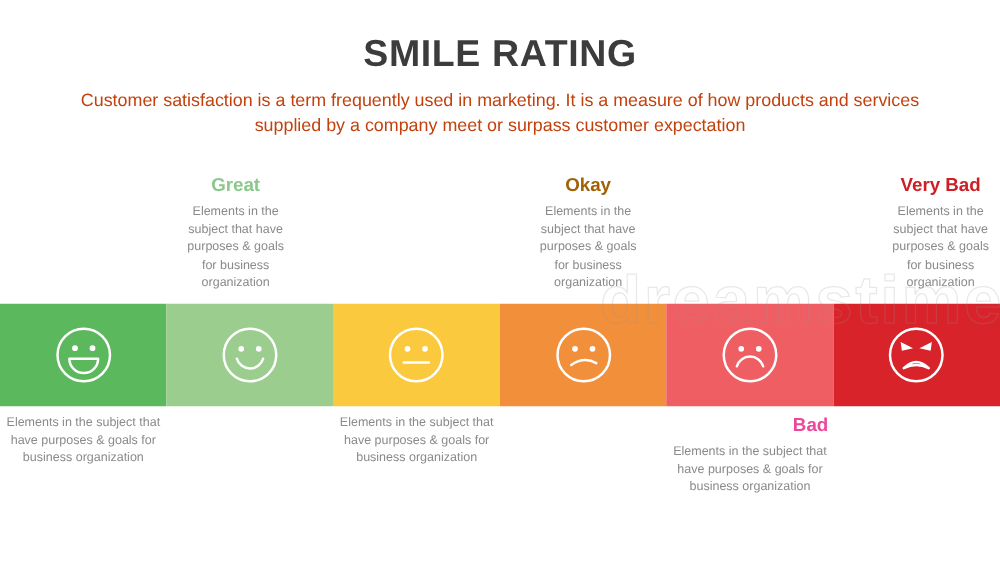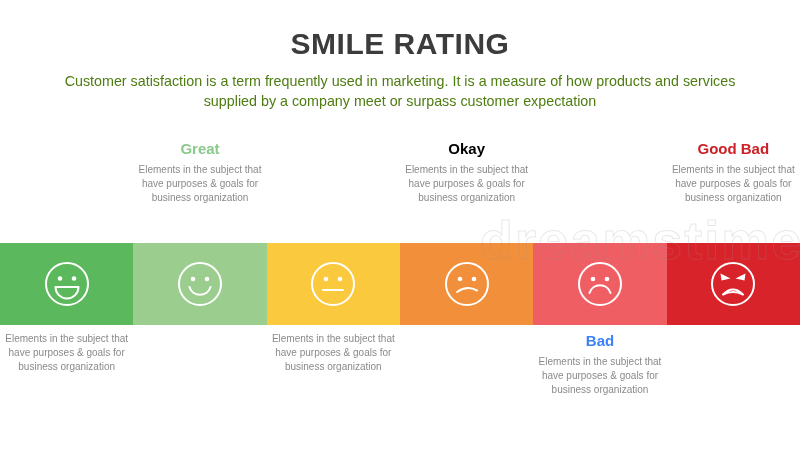--- a/index.html
+++ b/index.html
@@ -92,21 +92,21 @@
   .face-svg { display: block; }
 
   
   .callouts {
     position: absolute;
     left: 0;
     width: 800px;
     display: flex;
     z-index: 3;
   }
-  .callouts.top { top: 140px; }
+  .callouts.top { top: 140px; gap: 46px; }
   .callouts.bottom { top: 332px; }
 
   .col {
     flex: 1 1 0;
     text-align: center;
     padding: 0 4px;
     box-sizing: border-box;
   }
   .col.empty { visibility: hidden; }
 
@@ -123,37 +123,37 @@
     margin: 0;
   }
 </style>
 </head>
 <body>
 
 <div class="page">
 
   <div class="header">
     <div class="title" style="color: rgb(60, 60, 60);">SMILE RATING</div>
-    <div class="subtitle" style="color: #4d7c0f;">Customer satisfaction is a term frequently used in marketing. It is a measure of how products and services supplied by a company meet or surpass customer expectation</div>
+    <div class="subtitle" style="color: #c2410c;">Customer satisfaction is a term frequently used in marketing. It is a measure of how products and services supplied by a company meet or surpass customer expectation</div>
   </div>
 
   <div class="callouts top">
     <div class="col empty"></div>
     <div class="col">
       <div class="col-title" style="color: rgb(139, 201, 138);">Great</div>
       <div class="col-desc">Elements in the subject that have purposes &amp; goals for business organization</div>
     </div>
     <div class="col empty"></div>
     <div class="col">
-      <div class="col-title" style="color: #000000;">Okay</div>
-      <div class="col-desc">Elements in the subject that have purposes &amp; goals for business organization</div>
-    </div>
-    <div class="col empty"></div>
-    <div class="col">
-      <div class="col-title" style="color: rgb(204, 32, 38);">Good Bad</div>
+      <div class="col-title" style="color: #a16207;">Okay</div>
+      <div class="col-desc">Elements in the subject that have purposes &amp; goals for business organization</div>
+    </div>
+    <div class="col empty"></div>
+    <div class="col">
+      <div class="col-title" style="color: rgb(204, 32, 38);">Very Bad</div>
       <div class="col-desc">Elements in the subject that have purposes &amp; goals for business organization</div>
     </div>
   </div>
 
   <div class="watermark"><span>dreamstime</span><span class="wm-r">®</span></div>
 
   <div class="strip">
 
     <div class="band" style="background: rgb(92, 184, 92);">
       <svg class="face-svg" width="50" height="50" viewBox="0 0 50 50">
@@ -214,19 +214,19 @@
   <div class="callouts bottom">
     <div class="col">
       <div class="col-desc">Elements in the subject that have purposes &amp; goals for business organization</div>
     </div>
     <div class="col empty"></div>
     <div class="col">
       <div class="col-desc">Elements in the subject that have purposes &amp; goals for business organization</div>
     </div>
     <div class="col empty"></div>
     <div class="col">
-      <div class="col-title" style="color: #3b82f6;">Bad</div>
+      <div class="col-title" style="color: #ec4899; text-align: right;">Bad</div>
       <div class="col-desc">Elements in the subject that have purposes &amp; goals for business organization</div>
     </div>
     <div class="col empty"></div>
   </div>
 
 </div>
 
 </body></html>

